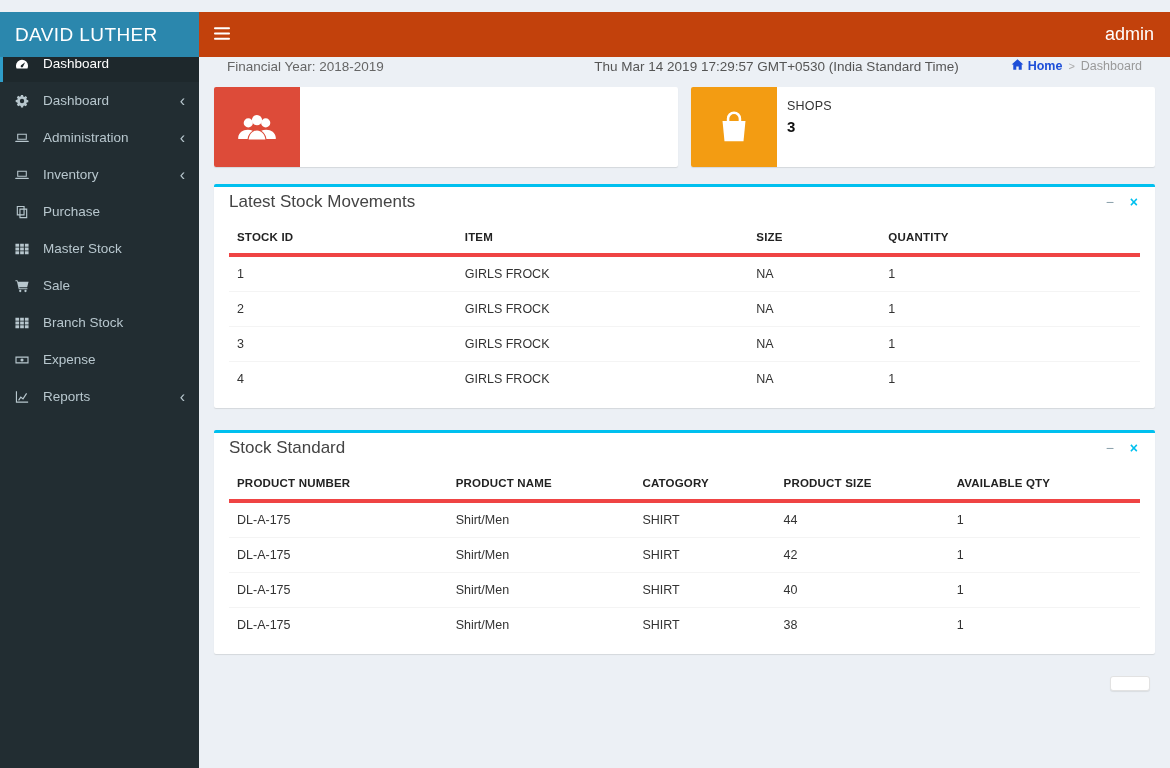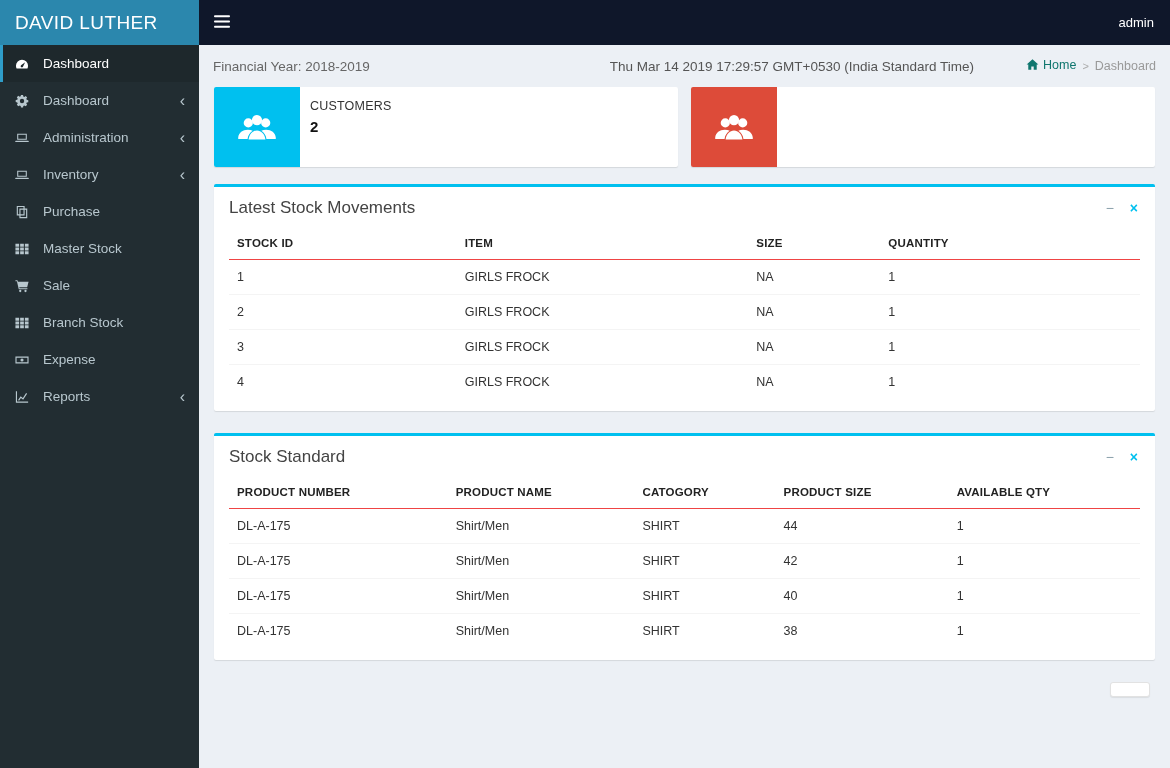--- a/index.html
+++ b/index.html
@@ -1,64 +1,64 @@
 <!DOCTYPE html>
 <html><head>
 <meta charset="utf-8">
 <style>
   *{margin:0;padding:0;box-sizing:border-box}
   html,body{width:1170px;height:768px}
   body{font-family:"Liberation Sans",sans-serif;background:#ecf0f5;color:#333;overflow:hidden}
 
   
-  .topbar{position:fixed;top:0;left:0;width:1170px;height:45px;background:#0f172a;display:flex;z-index:20}
+  .topbar{position:fixed;top:12px;left:0;width:1170px;height:45px;background:#c2410c;display:flex;z-index:20}
   .brand{width:199px;height:45px;background:#2b87ad;color:#fff;font-size:19px;display:flex;align-items:center;padding-left:15px;letter-spacing:.4px;white-space:nowrap}
   .nav{flex:1;display:flex;align-items:stretch;justify-content:space-between}
   .hamburger{width:46px;background:transparent;border:0;cursor:pointer;display:flex;align-items:center;justify-content:center}
-  .admin{color:#fff;font-size:13px;display:flex;align-items:center;padding:0 16px;text-decoration:none}
+  .admin{color:#fff;font-size:18px;display:flex;align-items:center;padding:0 16px;text-decoration:none}
 
   
   .sidebar{position:fixed;top:45px;left:0;width:199px;height:723px;background:#222d32;z-index:10}
   .sb-item{display:flex;align-items:center;padding:11px 14px 11px 12px;color:#b8c7ce;font-size:13.5px;text-decoration:none;border-left:3px solid transparent;cursor:pointer}
   .sb-item.active{background:#1e282c;color:#fff;border-left-color:#2f9dc9}
   .sb-icon{width:23px;display:inline-flex;align-items:center;margin-right:5px;flex:0 0 auto}
   .sb-icon svg{display:block}
   .sb-label{flex:1;white-space:nowrap}
   .sb-chevron{margin-left:auto;font-size:16px;line-height:12px;color:inherit}
 
   
   .content{margin-left:199px;padding-top:45px}
-  .content-header{display:flex;align-items:center;padding:13px 14px 9px}
+  .content-header{display:flex;align-items:center;padding:13px 28px 9px}
   .fy{color:#666;font-size:13.5px}
   .datetime{color:#555;font-size:13.5px;margin-left:auto}
   .breadcrumb{display:flex;align-items:center;gap:6px;font-size:12.5px;color:#999;margin-left:52px}
-  .crumb-home{color:#0f766e;font-weight:normal;display:flex;gap:4px;text-decoration:none}
+  .crumb-home{color:#1d4ed8;font-weight:bold;display:flex;align-items:center;gap:4px;text-decoration:none}
   .crumb-sep{color:#aaa;font-size:11px}
   .crumb-current{color:#999}
 
   
   .infobox-row{display:flex;gap:13px;margin:4px 15px 17px}
   .info-box{flex:1;background:#fff;box-shadow:0 1px 1px rgba(0,0,0,.1);border-radius:2px;display:flex;height:80px;overflow:hidden}
   .ib-icon{width:86px;display:flex;align-items:center;justify-content:center;flex:0 0 auto}
   .ib-content{padding:12px 10px;display:flex;flex-direction:column;gap:5px}
   .ib-label{font-size:12.5px;color:#333;letter-spacing:.2px}
   .ib-value{font-size:15px;font-weight:bold;color:#111}
 
   
   .panel{background:#fff;border-top:3px solid #00c0ef;border-radius:2px;box-shadow:0 1px 1px rgba(0,0,0,.1);margin:0 15px 22px}
-  .panel-header{display:flex;align-items:center;justify-content:space-between;padding:11px 15px 7px}
+  .panel-header{display:flex;align-items:center;justify-content:space-between;padding:5px 15px 7px}
   .panel-title{font-size:17px;font-weight:normal;color:#444}
   .tools{display:flex;gap:12px;align-items:center}
   .tool{background:none;border:0;cursor:pointer;font-size:14px;line-height:14px;padding:0 2px}
   .tool.min{color:#8aa0ab}
   .tool.close{color:#00c0ef;font-weight:bold}
 
   .panel-body{padding:2px 15px 12px}
   table{width:100%;border-collapse:collapse}
-  th{font-size:11.5px;text-transform:uppercase;text-align:left;padding:10px 8px;border-bottom:1px solid #ef4444;color:#222;letter-spacing:.2px}
+  th{font-size:11.5px;text-transform:uppercase;text-align:left;padding:10px 8px;border-bottom:4px solid #ef4444;color:#222;letter-spacing:.2px}
   td{font-size:12.5px;padding:10px 8px;border-bottom:1px solid #f4f4f4;color:#333}
   tbody tr:last-child td{border-bottom:0}
   .t1 th:nth-child(1){width:25%}
   .t1 th:nth-child(2){width:32%}
   .t1 th:nth-child(3){width:14.5%}
   .t2 th:nth-child(1){width:24%}
   .t2 th:nth-child(2){width:20.5%}
   .t2 th:nth-child(3){width:15.5%}
   .t2 th:nth-child(4){width:19%}
 
@@ -209,47 +209,43 @@
         </span>
         <span>Home</span>
       </a>
       <span class="crumb-sep">&gt;</span>
       <span class="crumb-current">Dashboard</span>
     </div>
   </div>
 
   <div class="infobox-row">
       <div class="info-box">
-        <span class="ib-icon" style="background: rgb(0, 192, 239);">
-          <svg viewBox="0 0 48 48" width="44" height="44" fill="#fff">
-            <circle cx="14.5" cy="19.5" r="5"></circle>
-            <circle cx="33.5" cy="19.5" r="5"></circle>
-            <circle cx="24" cy="16.5" r="5.6"></circle>
-            <path d="M3.5 35.5c.6-5.2 4.8-8.5 10.5-8.5 2 0 3.8.4 5.3 1.2-3.1 2-5.1 5-5.6 8.8H3.5z"></path>
-            <path d="M44.5 35.5c-.6-5.2-4.8-8.5-10.5-8.5-2 0-3.8.4-5.3 1.2 3.1 2 5.1 5 5.6 8.8h10.2z"></path>
-            <path d="M14.8 37.5c.8-5.8 4.6-9.8 9.2-9.8s8.4 4 9.2 9.8z"></path>
-          </svg>
-        </span>
-        <div class="ib-content">
-          <span class="ib-label">CUSTOMERS</span>
-          <span class="ib-value">2</span>
-        </div>
-      </div>
-      <div class="info-box">
         <span class="ib-icon" style="background: rgb(221, 75, 57);">
           <svg viewBox="0 0 48 48" width="44" height="44" fill="#fff">
             <circle cx="14.5" cy="19.5" r="5"></circle>
             <circle cx="33.5" cy="19.5" r="5"></circle>
             <circle cx="24" cy="16.5" r="5.6"></circle>
             <path d="M3.5 35.5c.6-5.2 4.8-8.5 10.5-8.5 2 0 3.8.4 5.3 1.2-3.1 2-5.1 5-5.6 8.8H3.5z"></path>
             <path d="M44.5 35.5c-.6-5.2-4.8-8.5-10.5-8.5-2 0-3.8.4-5.3 1.2 3.1 2 5.1 5 5.6 8.8h10.2z"></path>
             <path d="M14.8 37.5c.8-5.8 4.6-9.8 9.2-9.8s8.4 4 9.2 9.8z"></path>
           </svg>
         </span>
       </div>
+      <div class="info-box">
+        <span class="ib-icon" style="background: rgb(243, 156, 18);">
+          <svg viewBox="0 0 48 48" width="38" height="38">
+            <path d="M16.5 20v-6.5a7.5 7.5 0 0 1 15 0V20" fill="none" stroke="#fff" stroke-width="3.2"></path>
+            <path d="M9.5 16.5h29L36 42H12z" fill="#fff"></path>
+          </svg>
+        </span>
+        <div class="ib-content">
+          <span class="ib-label">SHOPS</span>
+          <span class="ib-value">3</span>
+        </div>
+      </div>
     </div>
 
   <section class="panel">
     <div class="panel-header">
       <h3 class="panel-title">Latest Stock Movements</h3>
       <div class="tools">
         <button class="tool min">−</button>
         <button class="tool close">×</button>
       </div>
     </div>

